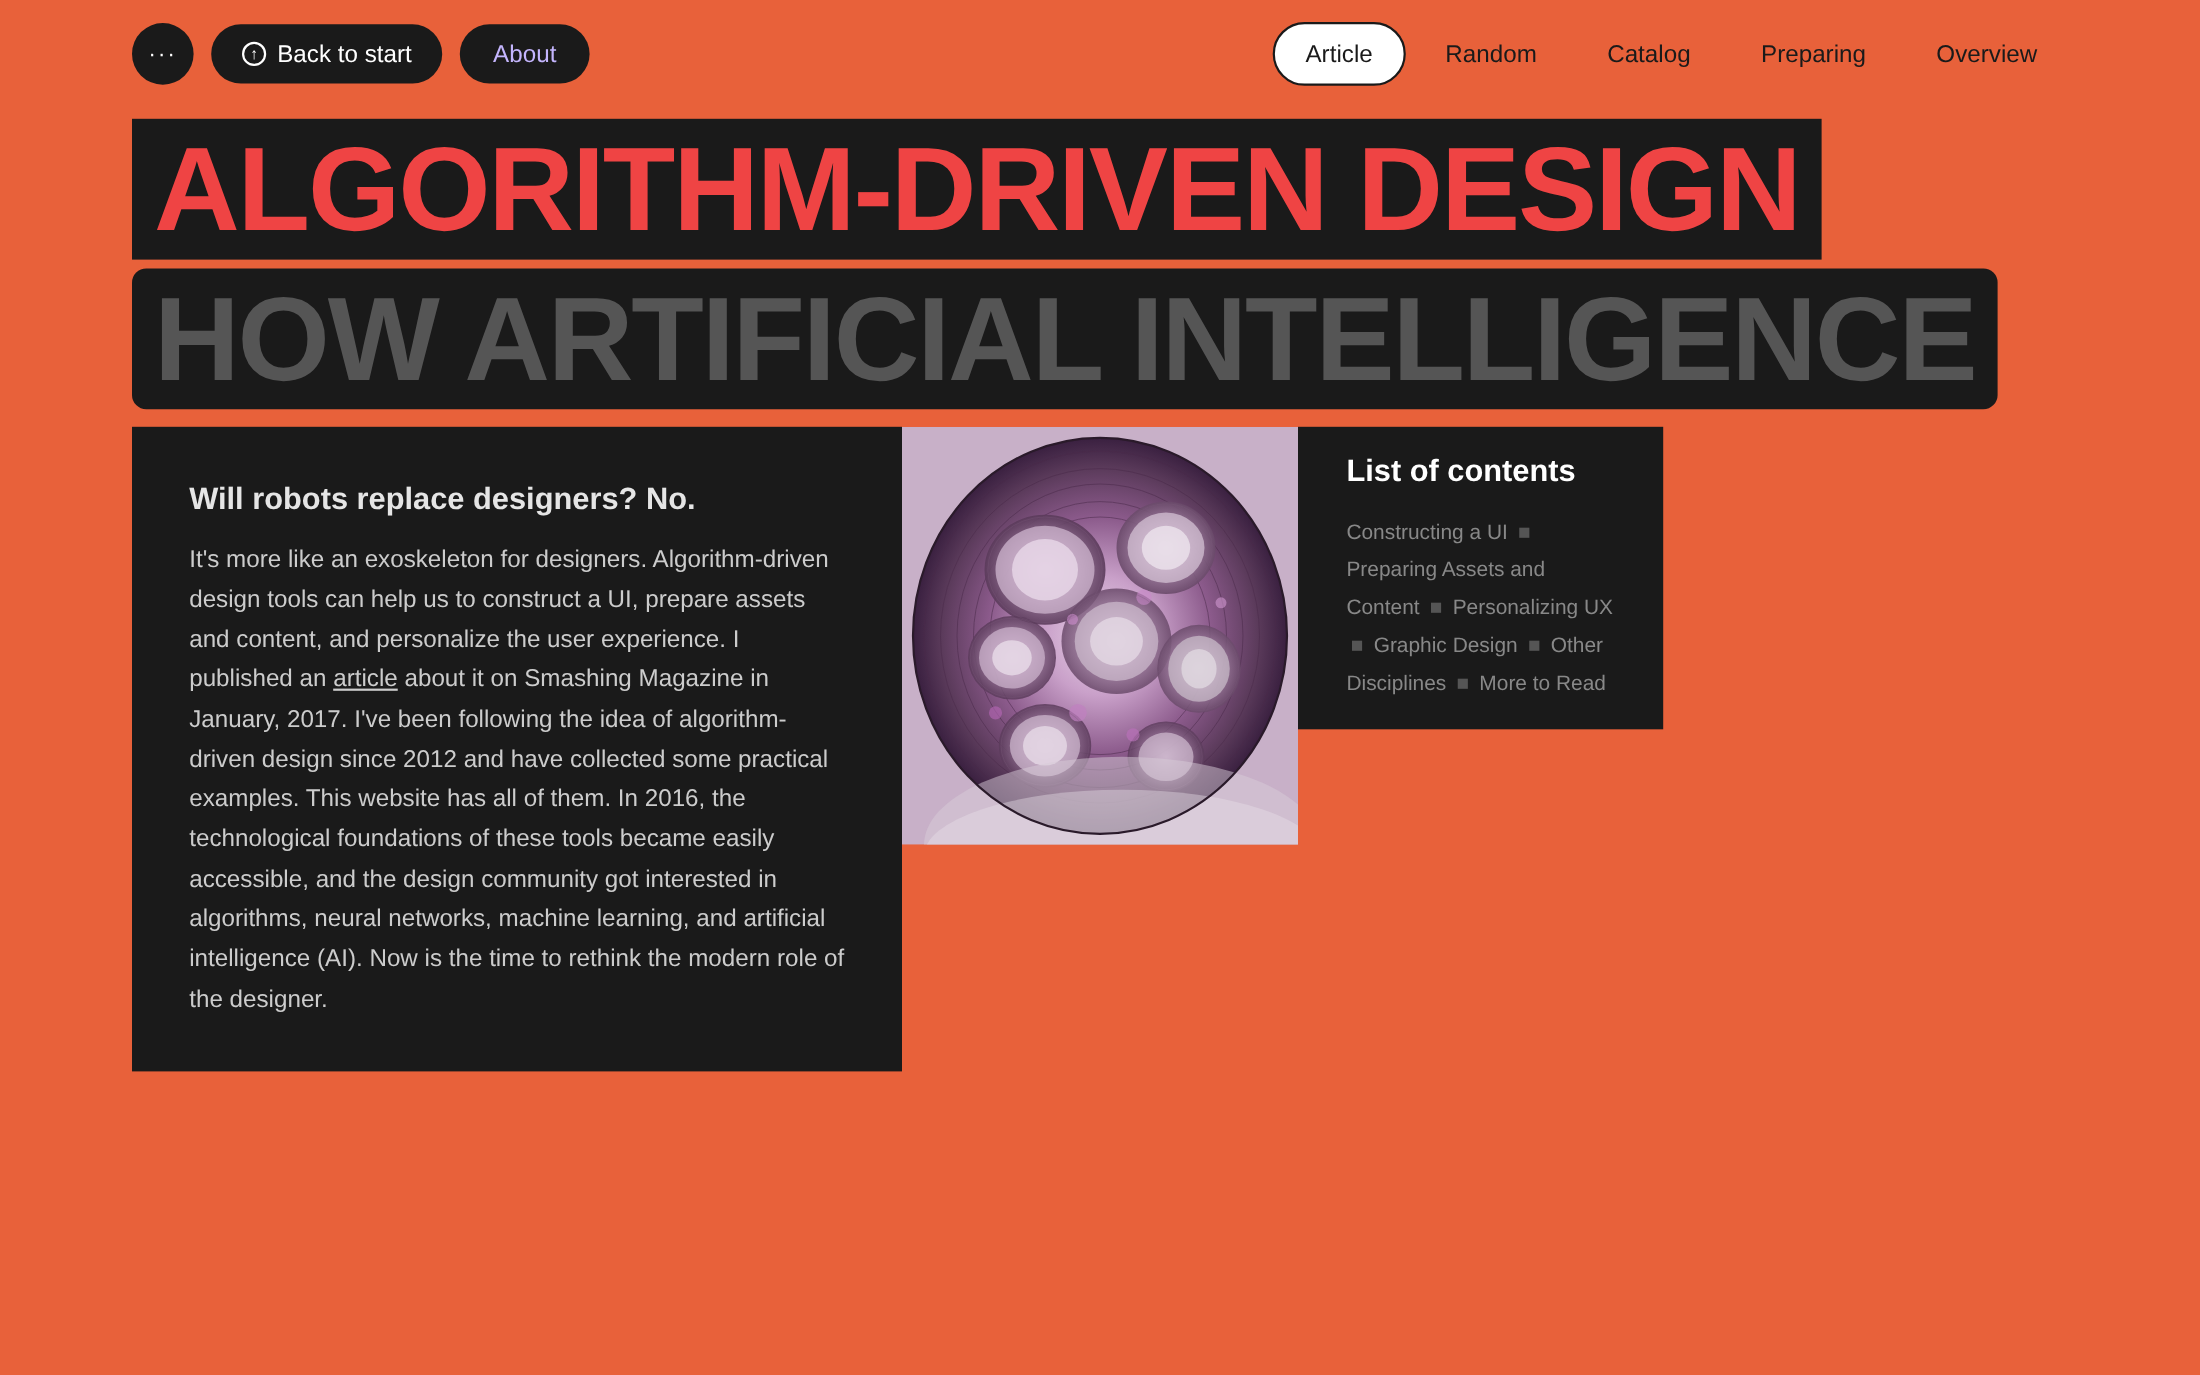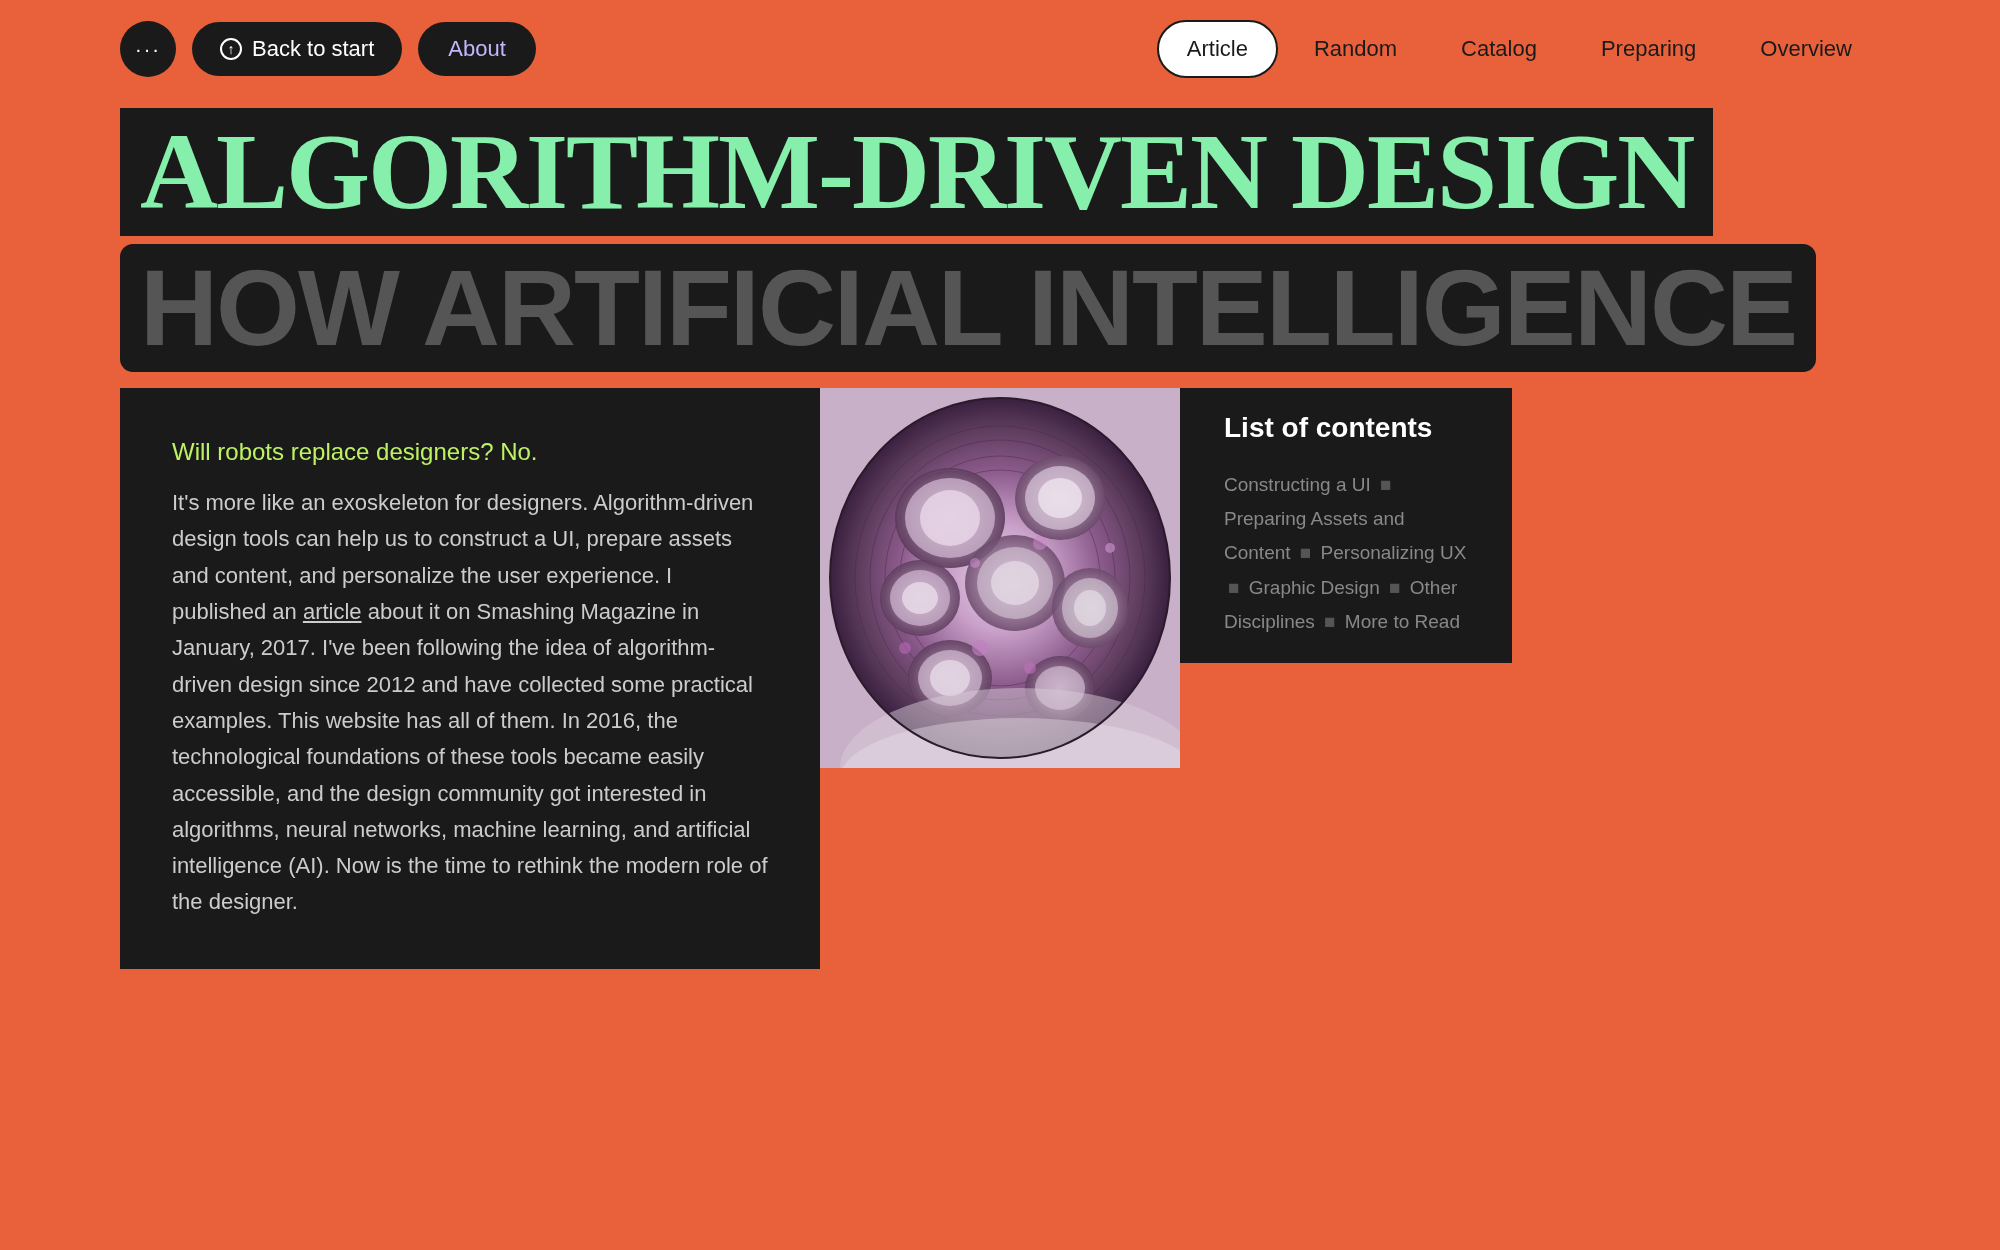--- a/index.html
+++ b/index.html
@@ -119,25 +119,24 @@
     .title-block-1 {
       background: #1a1a1a;
       display: inline-block;
       padding: 10px 20px 10px 20px;
       margin-left: 0;
     }
 
     .title-main {
       font-size: 108px;
       font-weight: 800;
-      color: #86efac;
+      color: #ef4444;
       text-transform: uppercase;
       letter-spacing: -2px;
       line-height: 1;
-      font-family: Liberation Serif, serif;
     }
 
     .title-block-2 {
       background: #1a1a1a;
       display: inline-block;
       padding: 10px 20px;
       margin-top: 8px;
       border-radius: 13px;
     }
 
@@ -162,23 +161,23 @@
     .article-text-box {
       background: #1a1a1a;
       color: white;
       padding: 48px 52px;
       width: 700px;
       min-height: 380px;
       flex-shrink: 0;
     }
 
     .article-headline {
-      font-size: 24px;
-      font-weight: 400;
-      color: #bef264;
+      font-size: 28px;
+      font-weight: 700;
+      color: #e5e5e5;
       margin-bottom: 18px;
       line-height: 1.3;
     }
 
     .article-body {
       font-size: 22px;
       color: #ccc;
       line-height: 1.65;
     }
 

